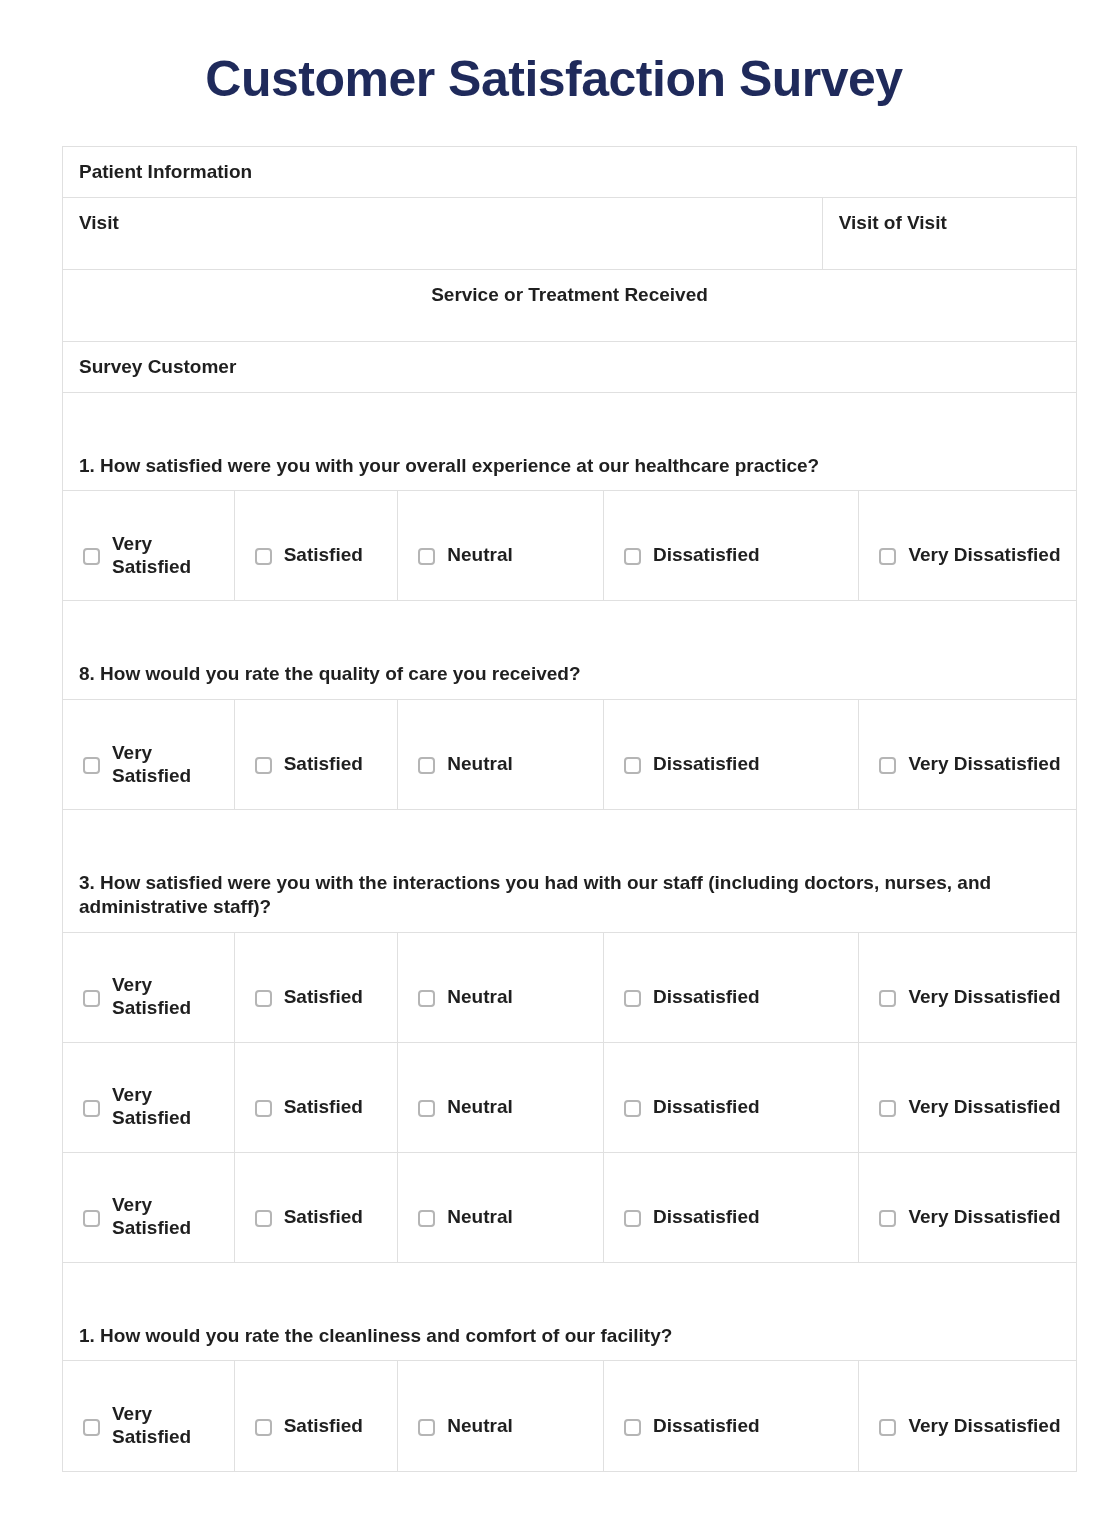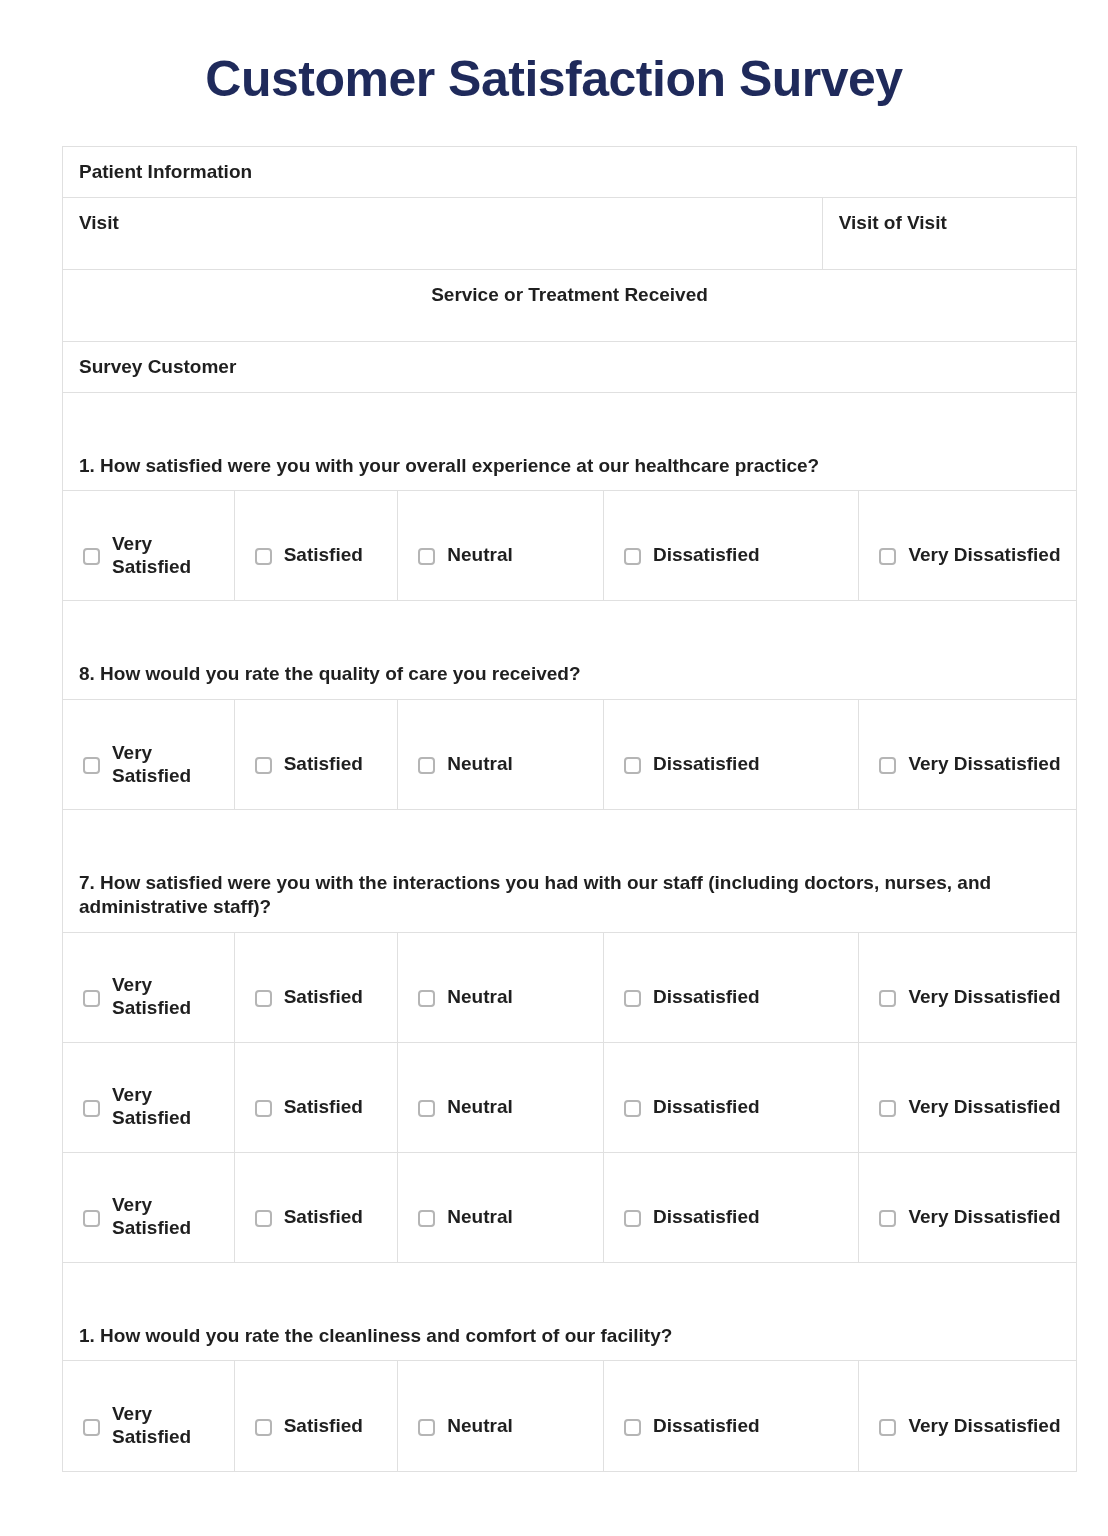--- a/index.html
+++ b/index.html
@@ -146,21 +146,21 @@
         <div class="cell option-cell">
           <span class="checkbox"></span>
           <span class="option-label">Dissatisfied</span>
         </div>
         <div class="cell option-cell">
           <span class="checkbox"></span>
           <span class="option-label">Very Dissatisfied</span>
         </div>
       </div>
       <div class="row question-row">
-        <div class="cell">7. How satisfied were you with the interactions you had with our staff (including doctors, nurses, and administrative staff)?</div>
+        <div class="cell">3. How satisfied were you with the interactions you had with our staff (including doctors, nurses, and administrative staff)?</div>
       </div>
       <div class="row options-row">
         <div class="cell option-cell">
           <span class="checkbox"></span>
           <span class="option-label">Very Satisfied</span>
         </div>
         <div class="cell option-cell">
           <span class="checkbox"></span>
           <span class="option-label">Satisfied</span>
         </div>

